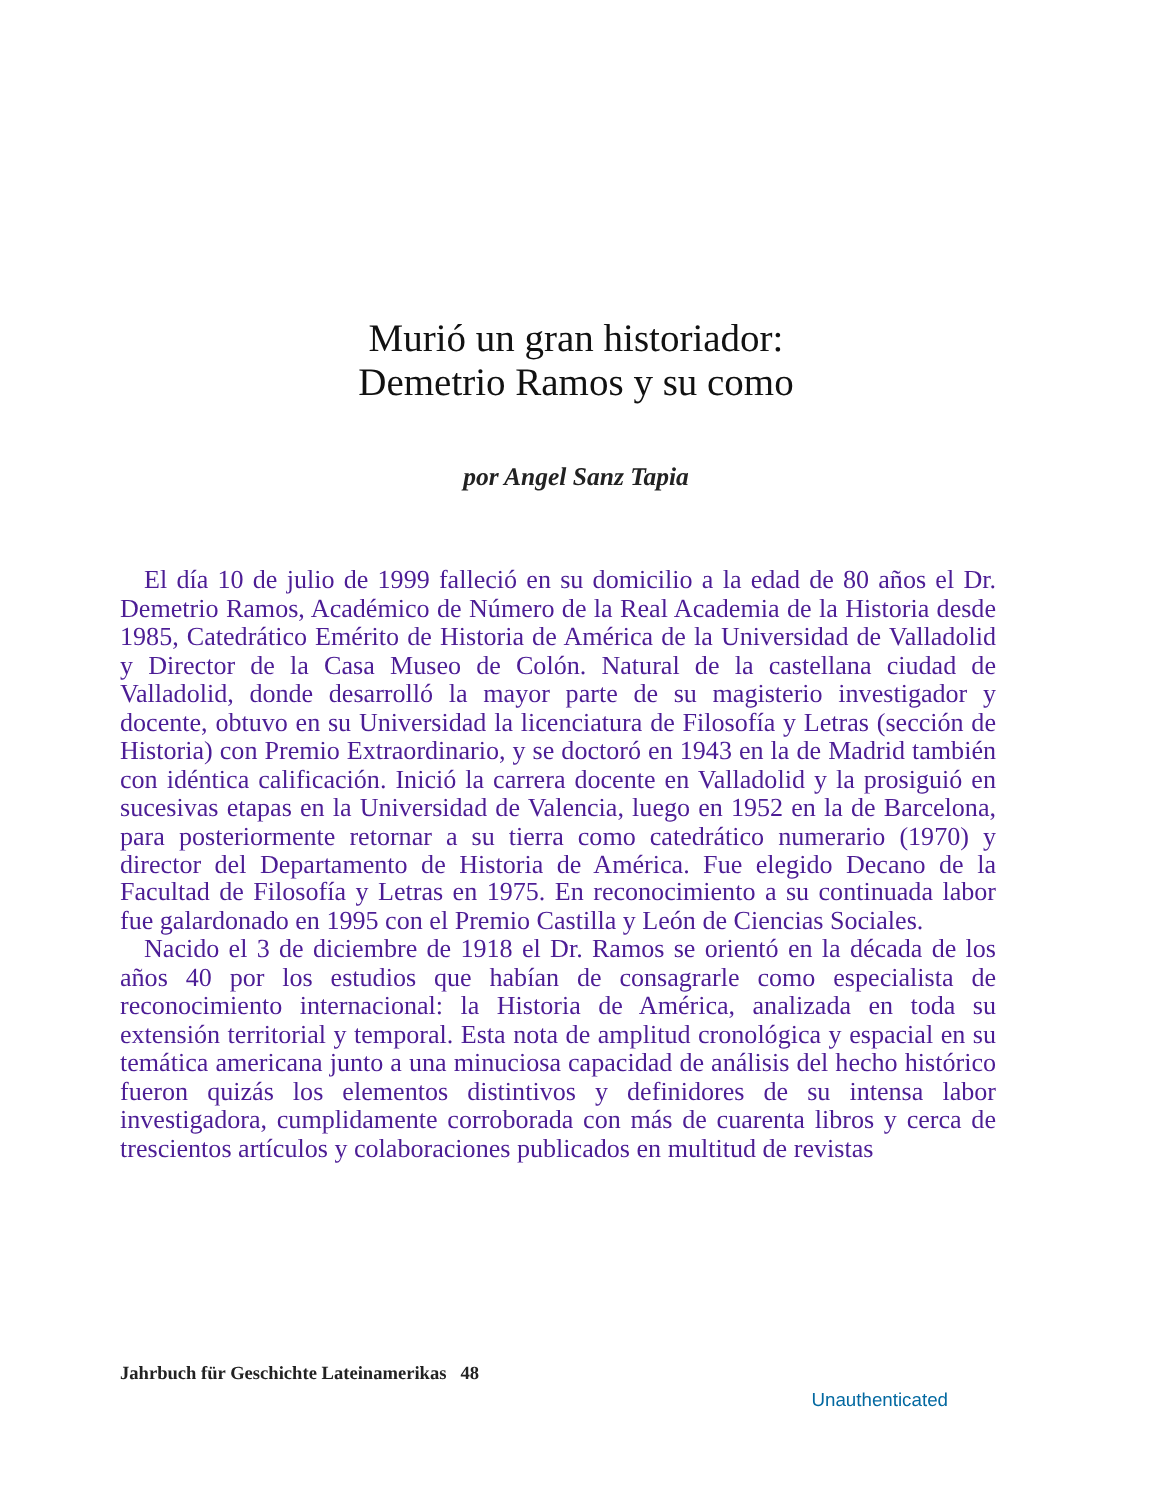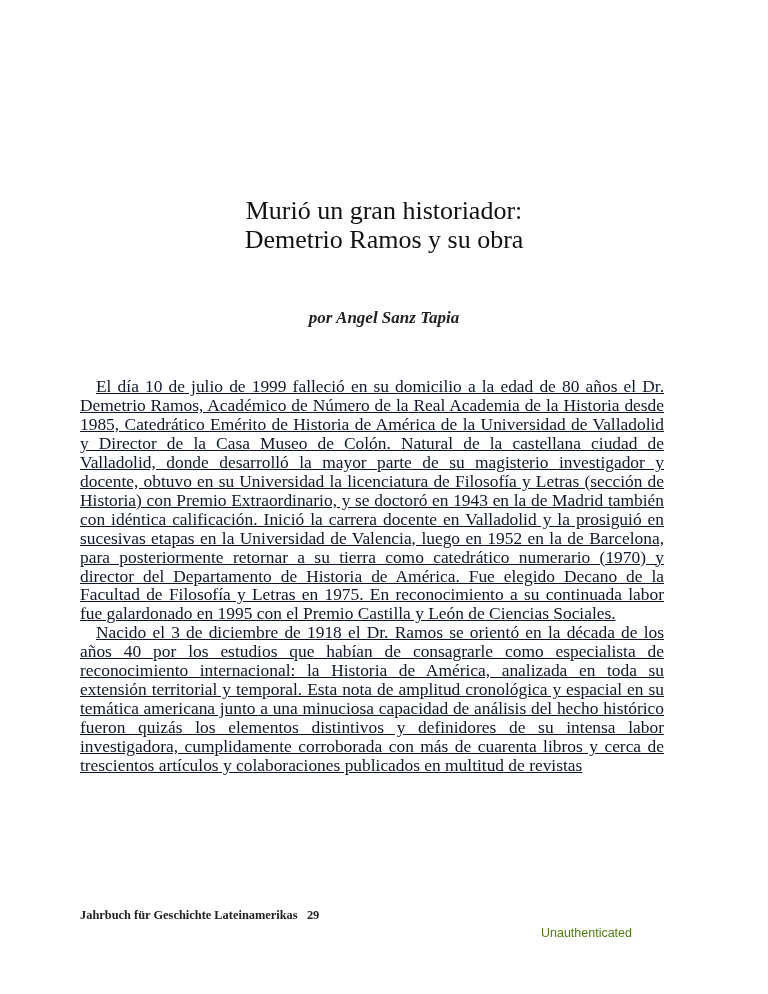--- a/index.html
+++ b/index.html
@@ -1,38 +1,38 @@
 <!DOCTYPE html>
 <html><head>
 <meta charset="utf-8">
 <style>
   html, body { margin: 0; padding: 0; background: #ffffff; }
   body { width: 768px; height: 994px; position: relative; overflow: hidden; font-family: "Liberation Serif", serif; color: #1a1a1a; }
-  .title { position: absolute; left: 0; width: 768px; top: 196px; text-align: center; font-size: 26px; line-height: 29px; color: #111; }
+  .title { position: absolute; left: 0; width: 768px; top: 211px; text-align: center; font-size: 26px; line-height: 29px; color: #111; }
   .title div { display: block; }
   .author { position: absolute; left: 0; width: 768px; top: 308px; text-align: center; font-size: 17px; font-style: italic; font-weight: bold; color: #222; }
-  .body { position: absolute; left: 80px; top: 377px; width: 584px; font-size: 17.4px; line-height: 18.95px; text-align: justify; color: #0f172a; text-decoration: underline; }
+  .body { position: absolute; left: 80px; top: 377px; width: 584px; font-size: 17.4px; line-height: 18.95px; text-align: justify; color: #4c1d95; }
   .body p { margin: 0; text-indent: 16px; }
   .footer { position: absolute; left: 80px; top: 908px; font-size: 12.4px; line-height: 14px; font-weight: bold; color: #222; }
-  .watermark { position: absolute; right: 136px; top: 925px; text-align: left; font-family: "Liberation Sans", sans-serif; font-size: 12.5px; line-height: 16px; color: #4d7c0f; }
+  .watermark { position: absolute; right: 136px; top: 925px; text-align: left; font-family: "Liberation Sans", sans-serif; font-size: 12.5px; line-height: 16px; color: #0369a1; }
 </style>
 </head>
 <body>
 
 <div class="title">
   <div>Murió un gran historiador:</div>
-  <div>Demetrio Ramos y su obra</div>
+  <div>Demetrio Ramos y su como</div>
 </div>
 
 <div class="author">por Angel Sanz Tapia</div>
 
 <div class="body">
   <p>El día 10 de julio de 1999 falleció en su domicilio a la edad de 80 años el Dr. Demetrio Ramos, Académico de Número de la Real Academia de la Historia desde 1985, Catedrático Emérito de Historia de América de la Universidad de Valladolid y Director de la Casa Museo de Colón. Natural de la castellana ciudad de Valladolid, donde desarrolló la mayor parte de su magisterio investigador y docente, obtuvo en su Universidad la licenciatura de Filosofía y Letras (sección de Historia) con Premio Extraordinario, y se doctoró en 1943 en la de Madrid también con idéntica calificación. Inició la carrera docente en Valladolid y la prosiguió en sucesivas etapas en la Universidad de Valencia, luego en 1952 en la de Barcelona, para posteriormente retornar a su tierra como catedrático numerario (1970) y director del Departamento de Historia de América. Fue elegido Decano de la Facultad de Filosofía y Letras en 1975. En reconocimiento a su continuada labor fue galardonado en 1995 con el Premio Castilla y León de Ciencias Sociales.</p>
   <p>Nacido el 3 de diciembre de 1918 el Dr. Ramos se orientó en la década de los años 40 por los estudios que habían de consagrarle como especialista de reconocimiento internacional: la Historia de América, analizada en toda su extensión territorial y temporal. Esta nota de amplitud cronológica y espacial en su temática americana junto a una minuciosa capacidad de análisis del hecho histórico fueron quizás los elementos distintivos y definidores de su intensa labor investigadora, cumplidamente corroborada con más de cuarenta libros y cerca de trescientos artículos y colaboraciones publicados en multitud de revistas</p>
 </div>
 
 <div class="footer">
-  <div style="white-space:pre;">Jahrbuch für Geschichte Lateinamerikas   29</div>
+  <div style="white-space:pre;">Jahrbuch für Geschichte Lateinamerikas   48</div>
 </div>
 
 <div class="watermark">
   <div>Unauthenticated</div>
 </div>
 
 </body></html>

